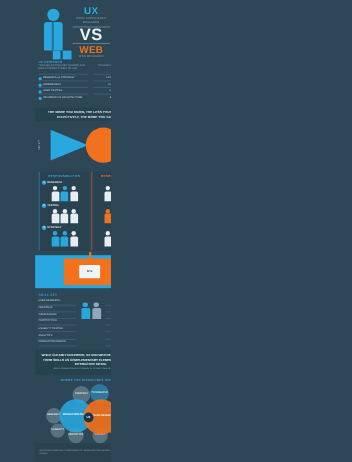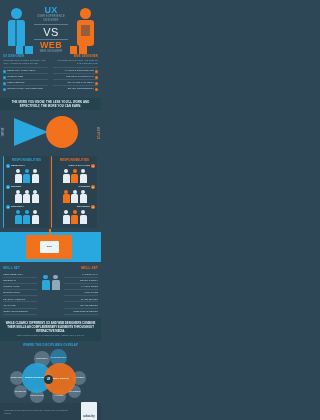--- a/index.html
+++ b/index.html
@@ -4,21 +4,21 @@
 <style>
   * { margin:0; padding:0; box-sizing:border-box; }
   html,body { width:101px; height:420px; }
   body {
     font-family:"Liberation Sans", sans-serif;
     background:#2e4756;
     color:#cfe3ee;
     overflow:hidden;
     position:relative;
   }
-  .page { width:101px; height:420px; position:relative; }
+  .page { width:101px; height:420px; position:relative;margin-left:32px; }
 
   
   .header { position:relative; height:52px; background:#2e4756; padding-top:5px; }
   .fig { position:absolute; }
   .fig .head { border-radius:50%; margin:0 auto; }
   .fig .body { margin:1px auto 0; }
 
   .fig-blue { left:8px; top:8px; }
   .fig-blue .head { width:11px; height:11px; background:#29a8e0; }
   .fig-blue .body { width:17px; height:26px; background:#29a8e0; border-radius:3px 3px 1px 1px; position:relative; }
@@ -29,21 +29,21 @@
   .fig-orange { right:7px; top:8px; }
   .fig-orange .head { width:11px; height:11px; background:#f2711c; }
   .fig-orange .body { width:17px; height:26px; background:#f2711c; border-radius:3px; position:relative; }
   .fig-orange .body:after { content:""; position:absolute; left:4px; top:5px; width:9px; height:11px; background:#2e4756; opacity:.45; }
   .fig-orange .legs { position:absolute; right:7px; top:38px; width:17px; height:8px; background:#f2711c; }
   .fig-orange .legs:after { content:""; position:absolute; left:7px; top:0; width:2px; height:8px; background:#2e4756; }
 
   .center-title { position:absolute; left:32px; top:6px; width:38px; text-align:center; }
   .t-ux { font-size:9px; font-weight:bold; color:#29a8e0; letter-spacing:.3px; line-height:9px; }
   .t-sub { font-size:2.6px; color:#7fa6bb; letter-spacing:.2px; line-height:4px; }
-  .t-vs { font-size:11px; font-weight:normal; color:#e9f3f8; line-height:12px; letter-spacing:.5px; }
+  .t-vs { font-size:15px; font-weight:bold; color:#e9f3f8; line-height:12px; letter-spacing:.5px; }
   .t-web { font-size:9px; font-weight:bold; color:#f2711c; letter-spacing:.3px; line-height:9px; }
   .rule { height:1px; background:#5d7b8c; margin:1px 2px; }
 
   
   .compare { position:relative; height:46px; padding:2px 3px 0; }
   .col { position:absolute; top:2px; width:45px; }
   .col-l { left:3px; }
   .col-r { right:3px; }
   .col-head { font-size:2.8px; font-weight:bold; letter-spacing:.2px; line-height:4px; margin-bottom:1px; }
   .col-l .col-head { color:#29a8e0; }

